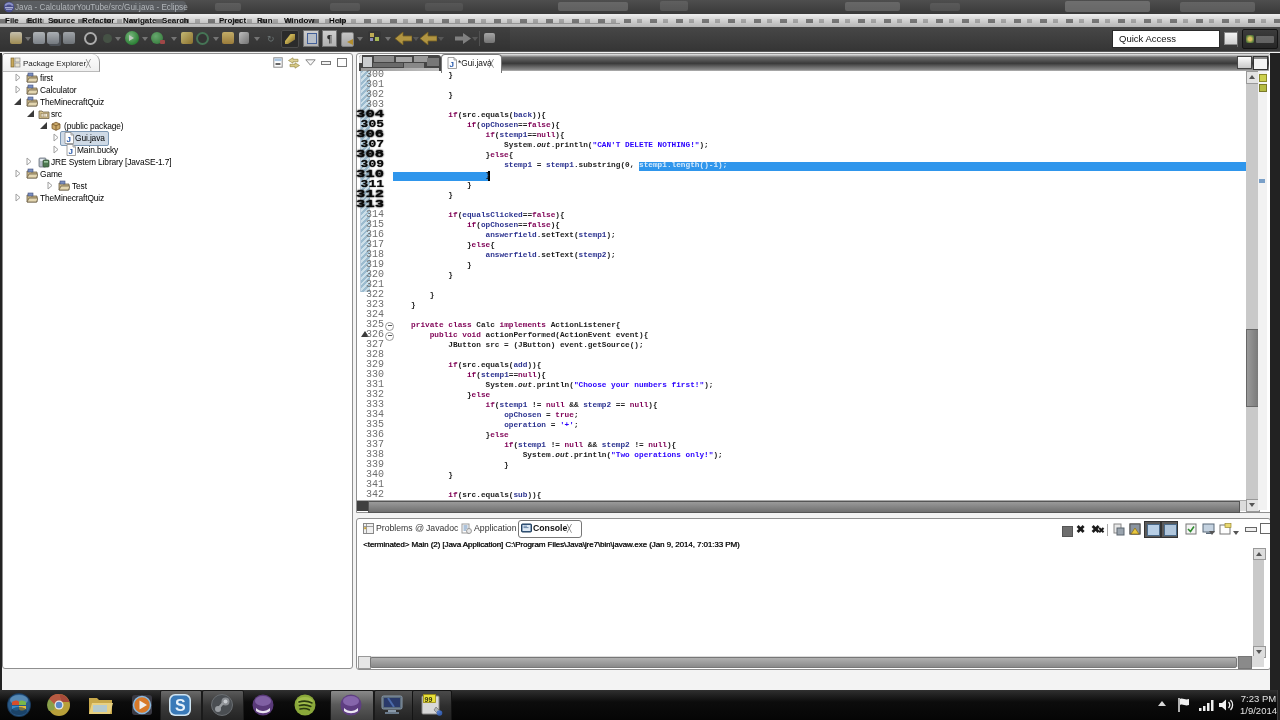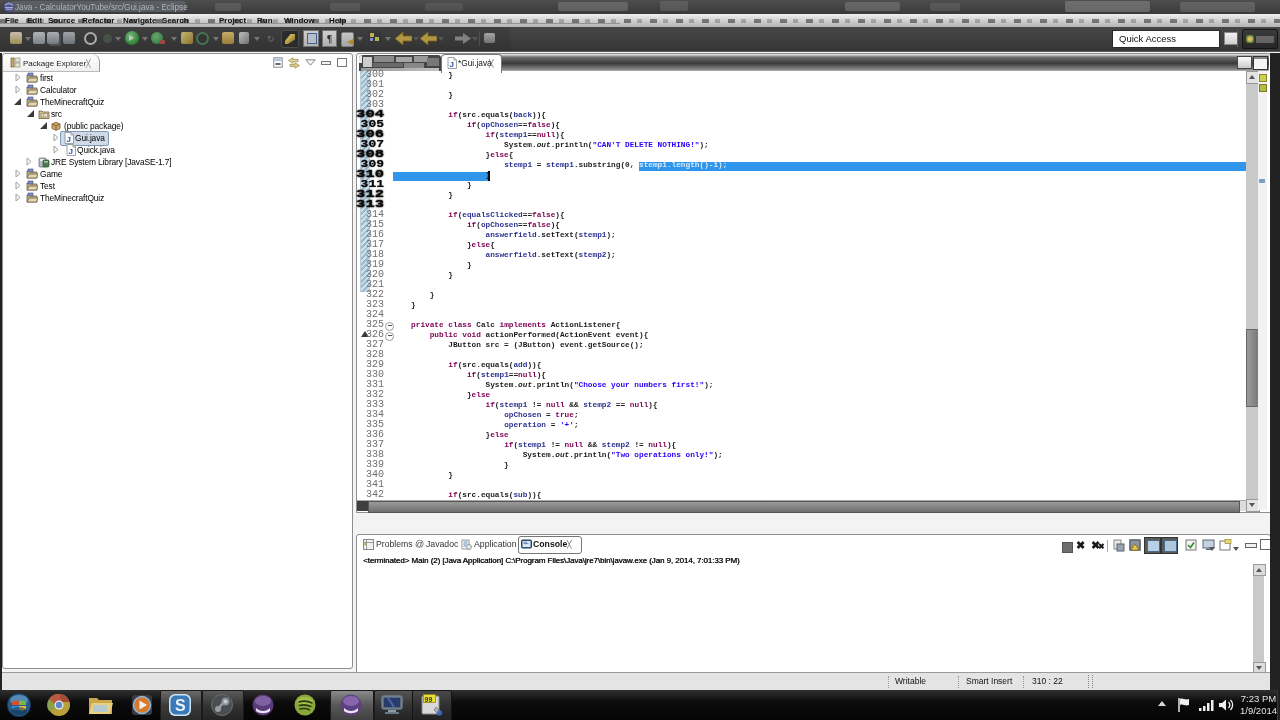--- a/index.html
+++ b/index.html
@@ -21,21 +21,21 @@
   #editorpanel{position:absolute;left:356px;top:53px;width:913px;height:458px;background:#fff;border:1px solid #8f8f8f;border-radius:3px 3px 0 0;}
   #codepre,#numpre{position:absolute;margin:0;font-family:"Liberation Mono",monospace;font-size:7.75px;line-height:10px;font-weight:bold;white-space:pre;}
   #numpre{left:8px;top:16px;width:19px;text-align:right;color:#6e6e6e;font-size:10px;font-weight:normal;}
   #codepre{left:35.5px;top:16px;color:#1c1c1c;}
   .kw{color:#7f0055;}
   .st{color:#2a00ff;}
   .fl{color:#2c3390;}
   .sel{color:#d5eafc;}
   .gn{color:#0a0a0a;font-weight:bold;display:inline-block;transform:scaleX(1.3);transform-origin:right center;text-shadow:0 0 1px #333;}
   .gx{transform:scaleX(1.55) scaleY(1.12);text-shadow:0 0 1.5px #222,0 0 1px #000;}
-  #consolepanel{position:absolute;left:356px;top:534px;width:913px;height:150px;background:#fff;border:1px solid #8f8f8f;border-radius:3px;}
+  #consolepanel{position:absolute;left:356px;top:518px;width:913px;height:150px;background:#fff;border:1px solid #8f8f8f;border-radius:3px;}
   
   #statusbar{position:absolute;left:0;top:672px;width:1280px;height:18px;background:#e4e4e4;border-top:1px solid #9a9a9a;font-size:8.5px;color:#111;}
   
   #taskbar{position:absolute;left:0;top:690px;width:1280px;height:30px;background:linear-gradient(#303030,#0c0c0c 40%,#050505);}
   .edge{position:absolute;background:#222;}
   .trow{position:absolute;left:0;width:340px;height:12px;}
   .tar{position:absolute;top:1px;}
   .tic{position:absolute;top:0;width:12px;height:12px;}
   .ttx{position:absolute;top:0;font-size:8.4px;line-height:12px;color:#000;letter-spacing:-0.12px;}
 </style>
@@ -253,41 +253,41 @@
           </svg>
           <span class="ttx" style="left:72px;">Gui.java</span>
         </div>
       <div class="trow" style="top:90px;">
           <svg class="tar" style="left:50px;" width="6" height="9">
             <path d="M1 1 L5 4.5 L1 8 Z" fill="#fdfdfd" stroke="#a0a0a0"></path>
           </svg>
           <svg class="tic" style="left:62px;">
             <use href="#i-jfile"></use>
           </svg>
-          <span class="ttx" style="left:74px;">Quick.java</span>
+          <span class="ttx" style="left:74px;">Main.bucky</span>
         </div>
       <div class="trow" style="top:102px;">
           <svg class="tar" style="left:23px;" width="6" height="9">
             <path d="M1 1 L5 4.5 L1 8 Z" fill="#fdfdfd" stroke="#a0a0a0"></path>
           </svg>
           <svg class="tic" style="left:35px;">
             <use href="#i-jre"></use>
           </svg>
           <span class="ttx" style="left:48px;">JRE System Library [JavaSE-1.7]</span>
         </div>
       <div class="trow" style="top:114px;">
           <svg class="tar" style="left:12px;" width="6" height="9">
             <path d="M1 1 L5 4.5 L1 8 Z" fill="#fdfdfd" stroke="#a0a0a0"></path>
           </svg>
           <svg class="tic" style="left:23px;">
             <use href="#i-proj"></use>
           </svg>
           <span class="ttx" style="left:37px;">Game</span>
         </div>
-      <div class="trow" style="top:126px;">
+      <div class="trow" style="top:126px;margin-left:32px;">
           <svg class="tar" style="left:12px;" width="6" height="9">
             <path d="M1 1 L5 4.5 L1 8 Z" fill="#fdfdfd" stroke="#a0a0a0"></path>
           </svg>
           <svg class="tic" style="left:23px;">
             <use href="#i-proj"></use>
           </svg>
           <span class="ttx" style="left:37px;">Test</span>
         </div>
       <div class="trow" style="top:138px;text-align:center;">
           <svg class="tar" style="left:12px;" width="6" height="9">
@@ -519,29 +519,20 @@
           <div class="dd" style="left:1.5px;top:2.5px;border-top-color:#555;"></div>
         </div>
     </div>
 
     <div class="abs" style="left:1px;top:137px;width:906px;height:11px;background:#dcdcdc;">
       <div class="abs" style="left:0;top:0;width:11px;height:11px;background:#e6e6e6;border:1px solid #999;"></div>
       <div class="abs" style="left:12px;top:0.5px;width:865px;height:9px;background:linear-gradient(#b0b0b0,#8a8a8a);border:1px solid #777;border-radius:2px;"></div>
       <div class="abs" style="left:880px;top:0;width:12px;height:11px;background:#8a8a8a;border:1px solid #777;"></div>
     </div>
   </div>
-  <div id="statusbar">
-    <div class="abs" style="left:888px;top:3px;width:1px;height:12px;border-left:1px dotted #999;"></div>
-    <div class="abs" style="left:895px;top:3px;">Writable</div>
-    <div class="abs" style="left:958px;top:3px;width:1px;height:12px;border-left:1px dotted #999;"></div>
-    <div class="abs" style="left:966px;top:3px;">Smart Insert</div>
-    <div class="abs" style="left:1023px;top:3px;width:1px;height:12px;border-left:1px dotted #999;"></div>
-    <div class="abs" style="left:1032px;top:3px;">310 : 22</div>
-    <div class="abs" style="left:1088px;top:2px;width:3px;height:13px;border-left:1px dotted #888;border-right:1px dotted #888;"></div>
-  </div>
   <div id="taskbar">
 
     <svg class="abs" style="left:6px;top:2px;" width="26" height="26" viewBox="0 0 26 26">
       <circle cx="13" cy="13" r="12" fill="#1a3a5c"></circle>
       <circle cx="13" cy="13" r="11" fill="#2a5a88"></circle>
       <ellipse cx="13" cy="8" rx="9" ry="5" fill="#6a9cc8" opacity=".7"></ellipse>
       <path d="M6 10 C9 8 12 8 13 10 L13 13 L6 13 Z" fill="#d84e2a"></path>
       <path d="M13 10 C14 8 17 8 20 10 L20 13 L13 13 Z" fill="#7ab648"></path>
       <path d="M6 14 L13 14 L13 17 C12 19 9 19 6 17 Z" fill="#3a8ac8"></path>
       <path d="M13 14 L20 14 L20 17 C17 19 14 19 13 17 Z" fill="#e8b83a"></path>

